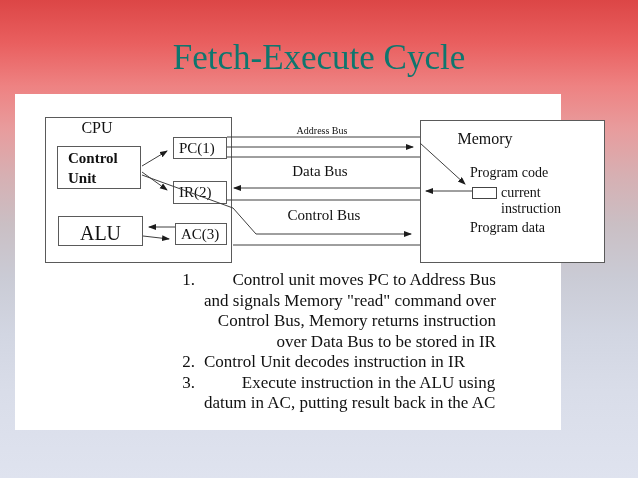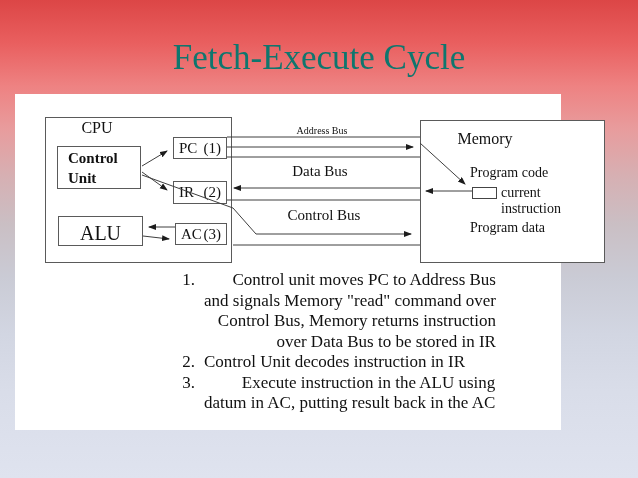--- a/index.html
+++ b/index.html
@@ -19,21 +19,21 @@
   .panel{
     position:absolute;left:15px;top:94px;width:546px;height:336px;
     background:#ffffff;
   }
   .box{
     position:absolute;border:1px solid #5a5a5a;background:#fff;
     box-sizing:border-box;color:#111;
   }
   .lbl{position:absolute;color:#111;white-space:pre-line;}
   .c{text-align:center;}
-  .reg{display:flex;justify-content:space-between;align-items:center;
+  .reg{display:flex;justify-content:flex-start;align-items:center;
        padding:0 5px;font-size:15px;}
   svg.wires{position:absolute;left:0;top:0;pointer-events:none;}
   .steps{
     position:absolute;left:160px;top:176px;width:360px;
     font-size:17px;line-height:20.5px;color:#111;
   }
   .step{display:flex;}
   .step-num{width:20px;text-align:right;margin-right:9px;flex:none;}
   .step-text{white-space:pre-line;text-align:right;}
 </style>

